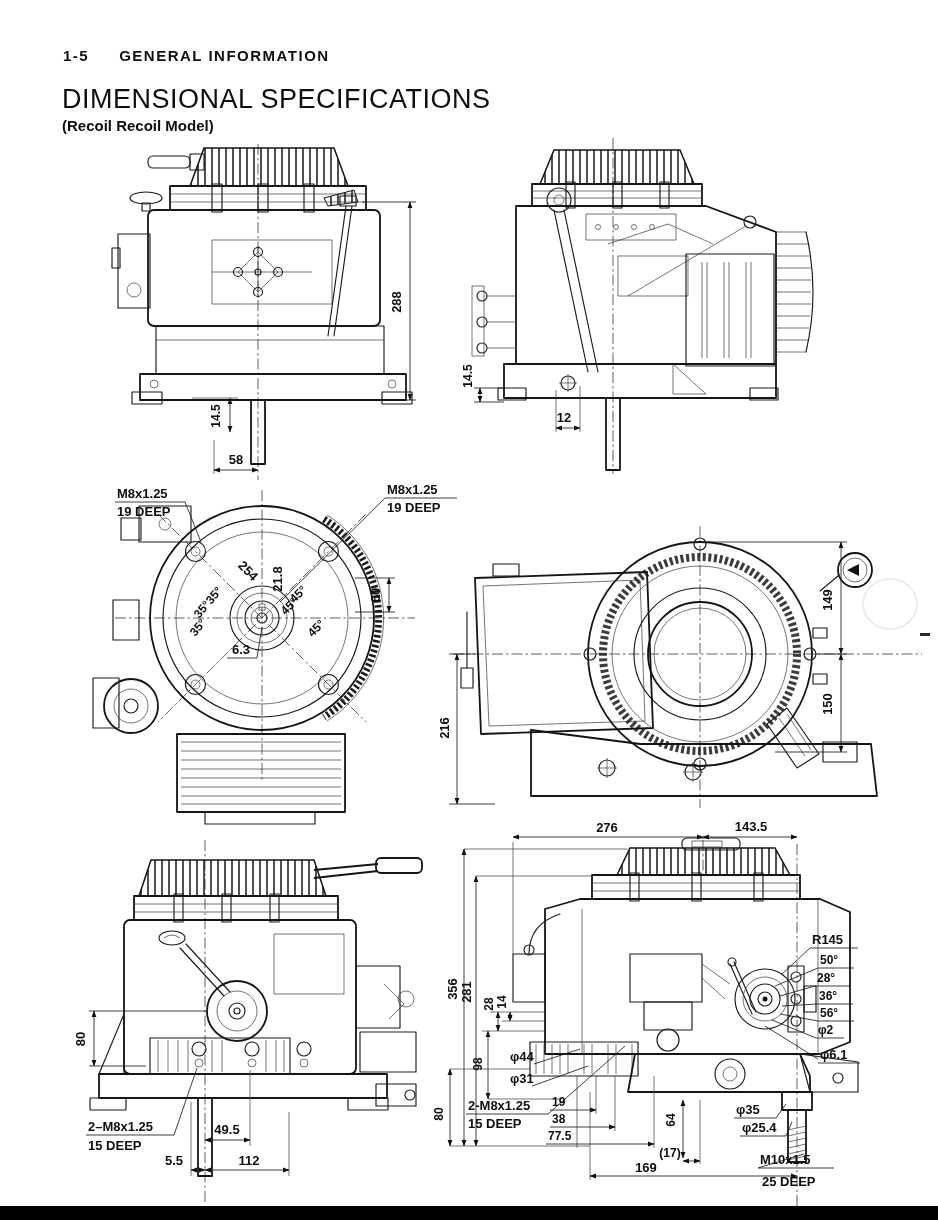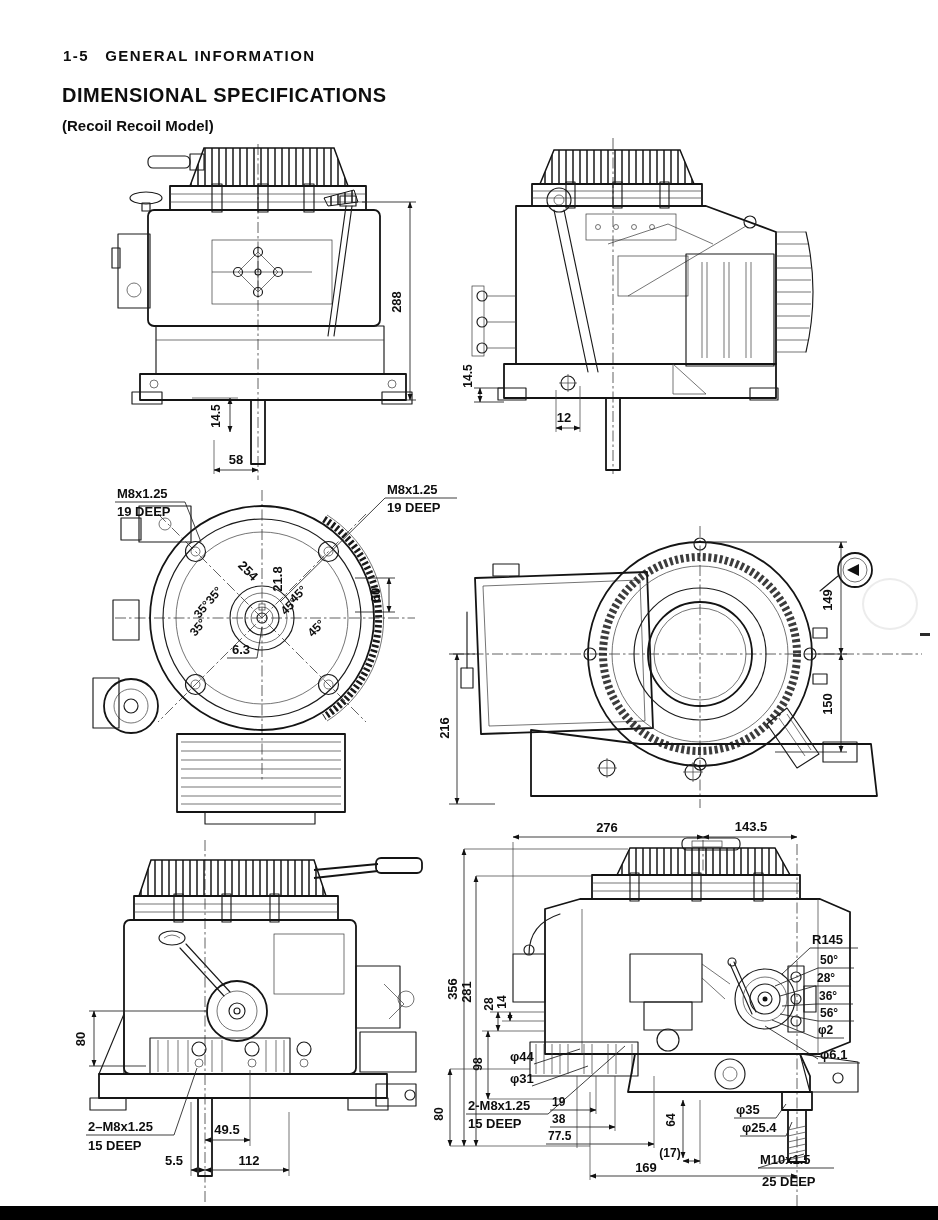--- a/index.html
+++ b/index.html
@@ -1,20 +1,20 @@
 <!DOCTYPE html>
 <html><head>
 <meta charset="utf-8">
 <style>
   html,body{margin:0;padding:0;background:#9a9a9a;}
   .page{position:relative;width:938px;height:1220px;background:#ffffff;overflow:hidden;
         font-family:"Liberation Sans","DejaVu Sans",sans-serif;color:#0e0e0e;}
   .crumb{position:absolute;left:63px;top:47px;font-size:15px;font-weight:600;letter-spacing:1.5px;}
-  .crumb .num{margin-right:16px;text-align:center;}
-  .title{position:absolute;left:62px;top:84px;font-size:20px;font-weight:700;letter-spacing:.5px;}
+  .crumb .num{margin-right:30px;text-align:center;}
+  .title{position:absolute;left:62px;top:84px;font-size:27px;font-weight:400;letter-spacing:.5px;}
   .subtitle{position:absolute;left:62px;top:117px;font-size:15px;font-weight:700;}
   .fig{position:absolute;}
   .ink{stroke:#1b1b1b;fill:none;stroke-width:1.15;stroke-linecap:round;stroke-linejoin:round;}
   .ink2{stroke:#141414;fill:none;stroke-width:1.8;stroke-linejoin:round;}
   .thin{stroke:#3a3a3a;fill:none;stroke-width:.7;}
   .cl{stroke:#2f2f2f;fill:none;stroke-width:.75;stroke-dasharray:11 3 2.5 3;}
   .dim{stroke:#1d1d1d;fill:none;stroke-width:.85;}
   text{font:700 13px "Liberation Sans","DejaVu Sans",sans-serif;fill:#0e0e0e;}
   .ts{font-size:12px;}
   .tm{text-anchor:middle;}

